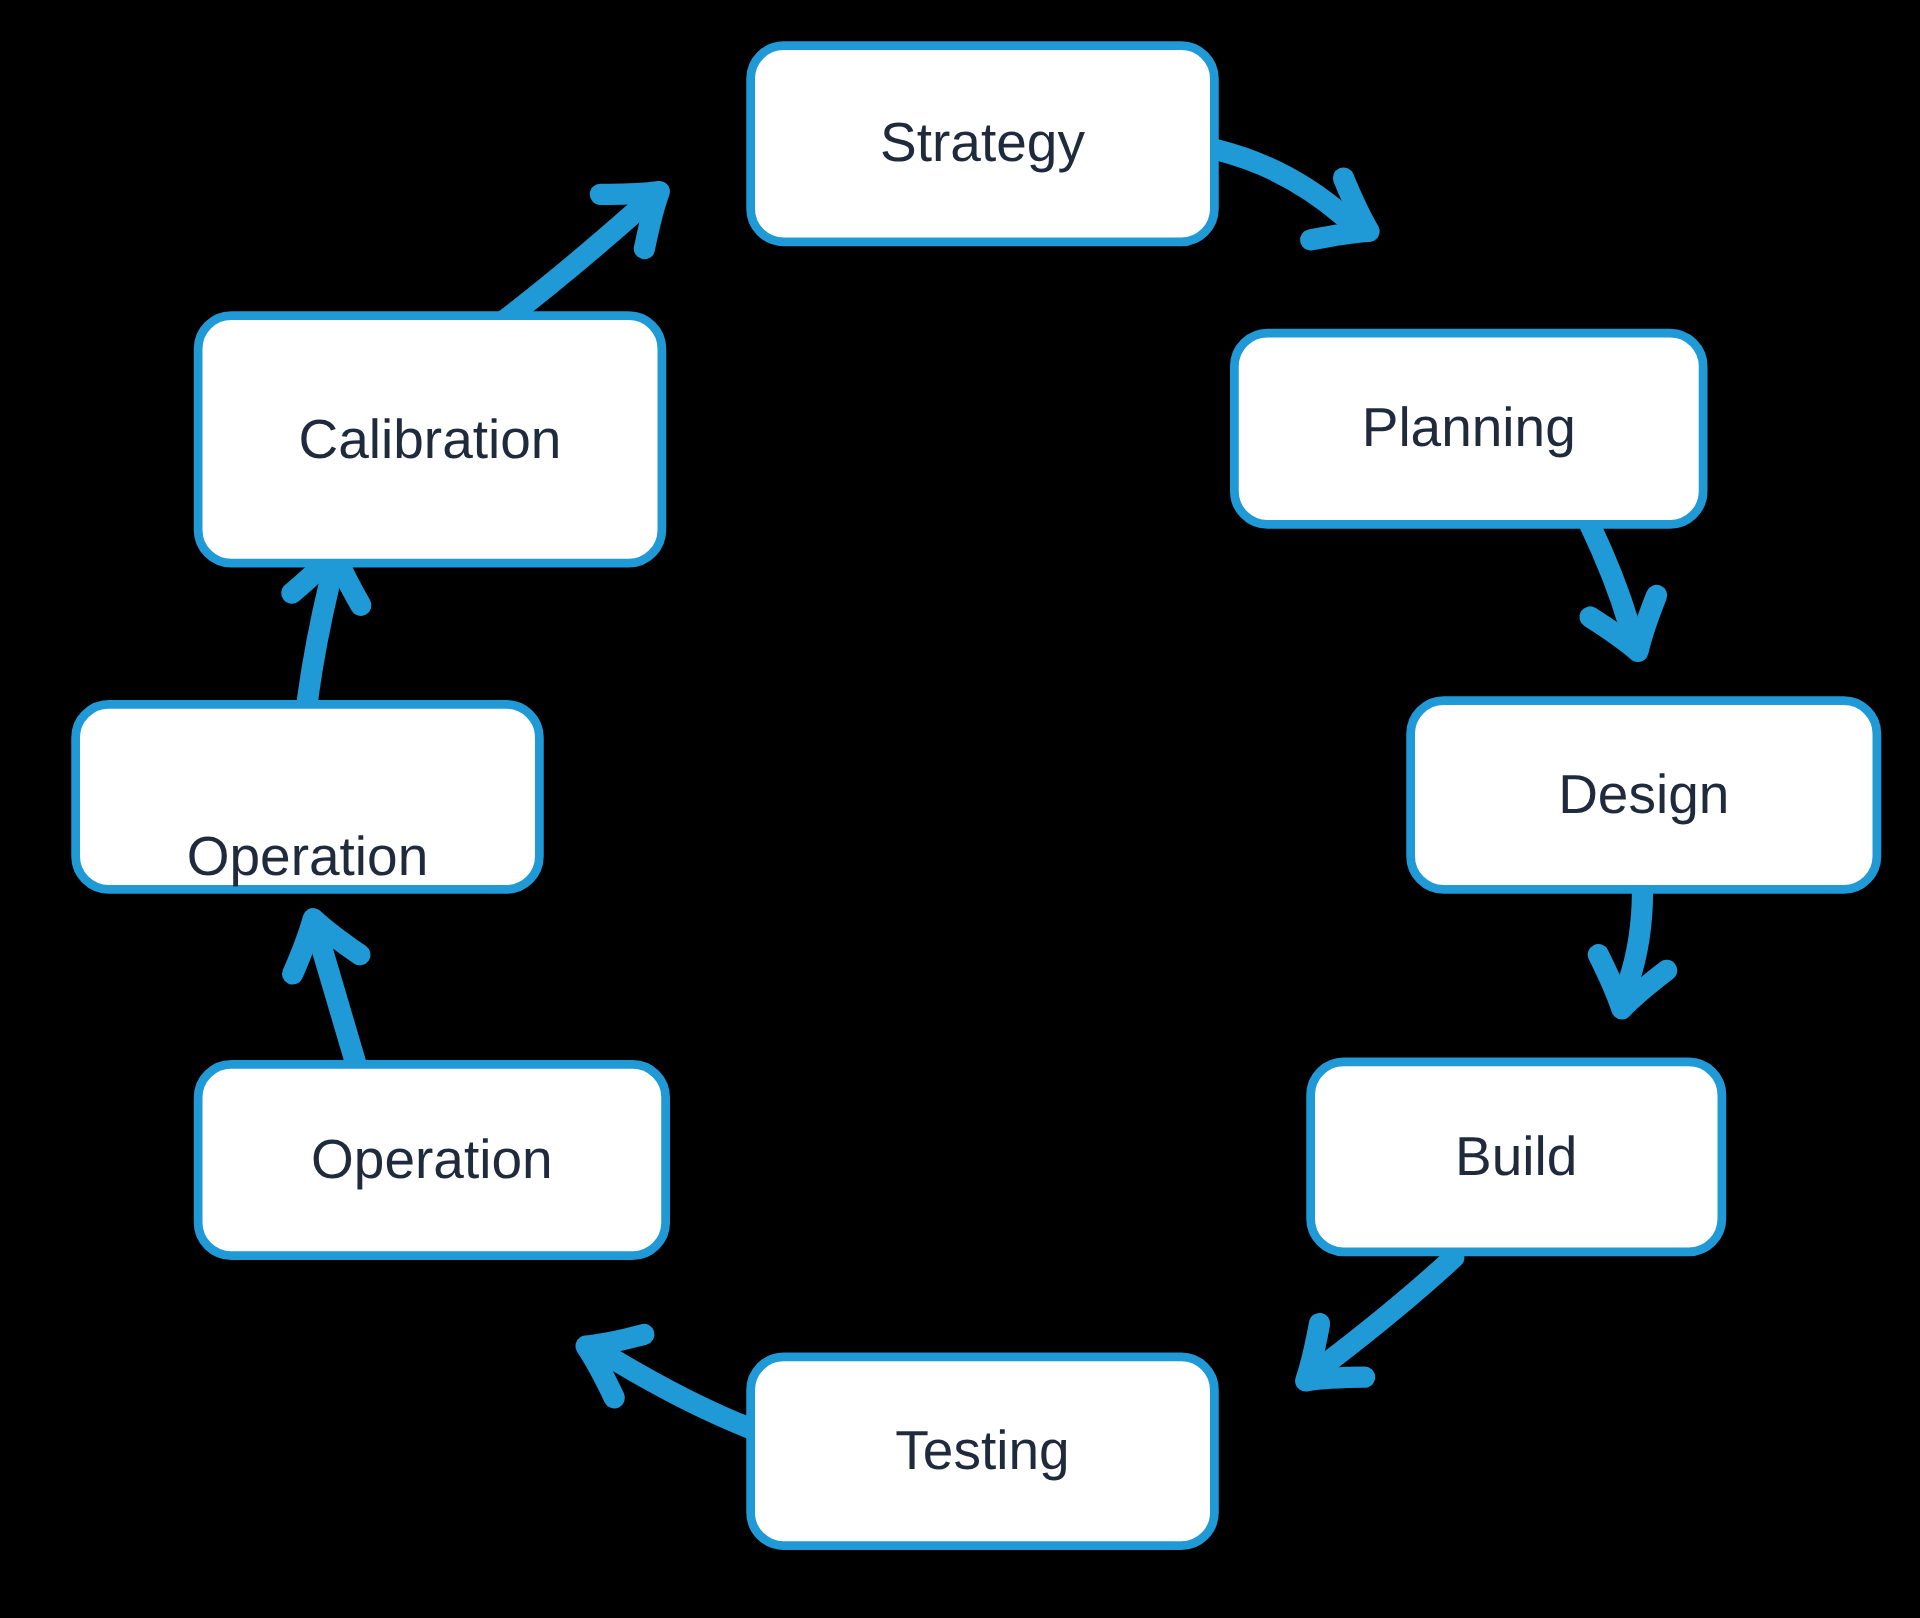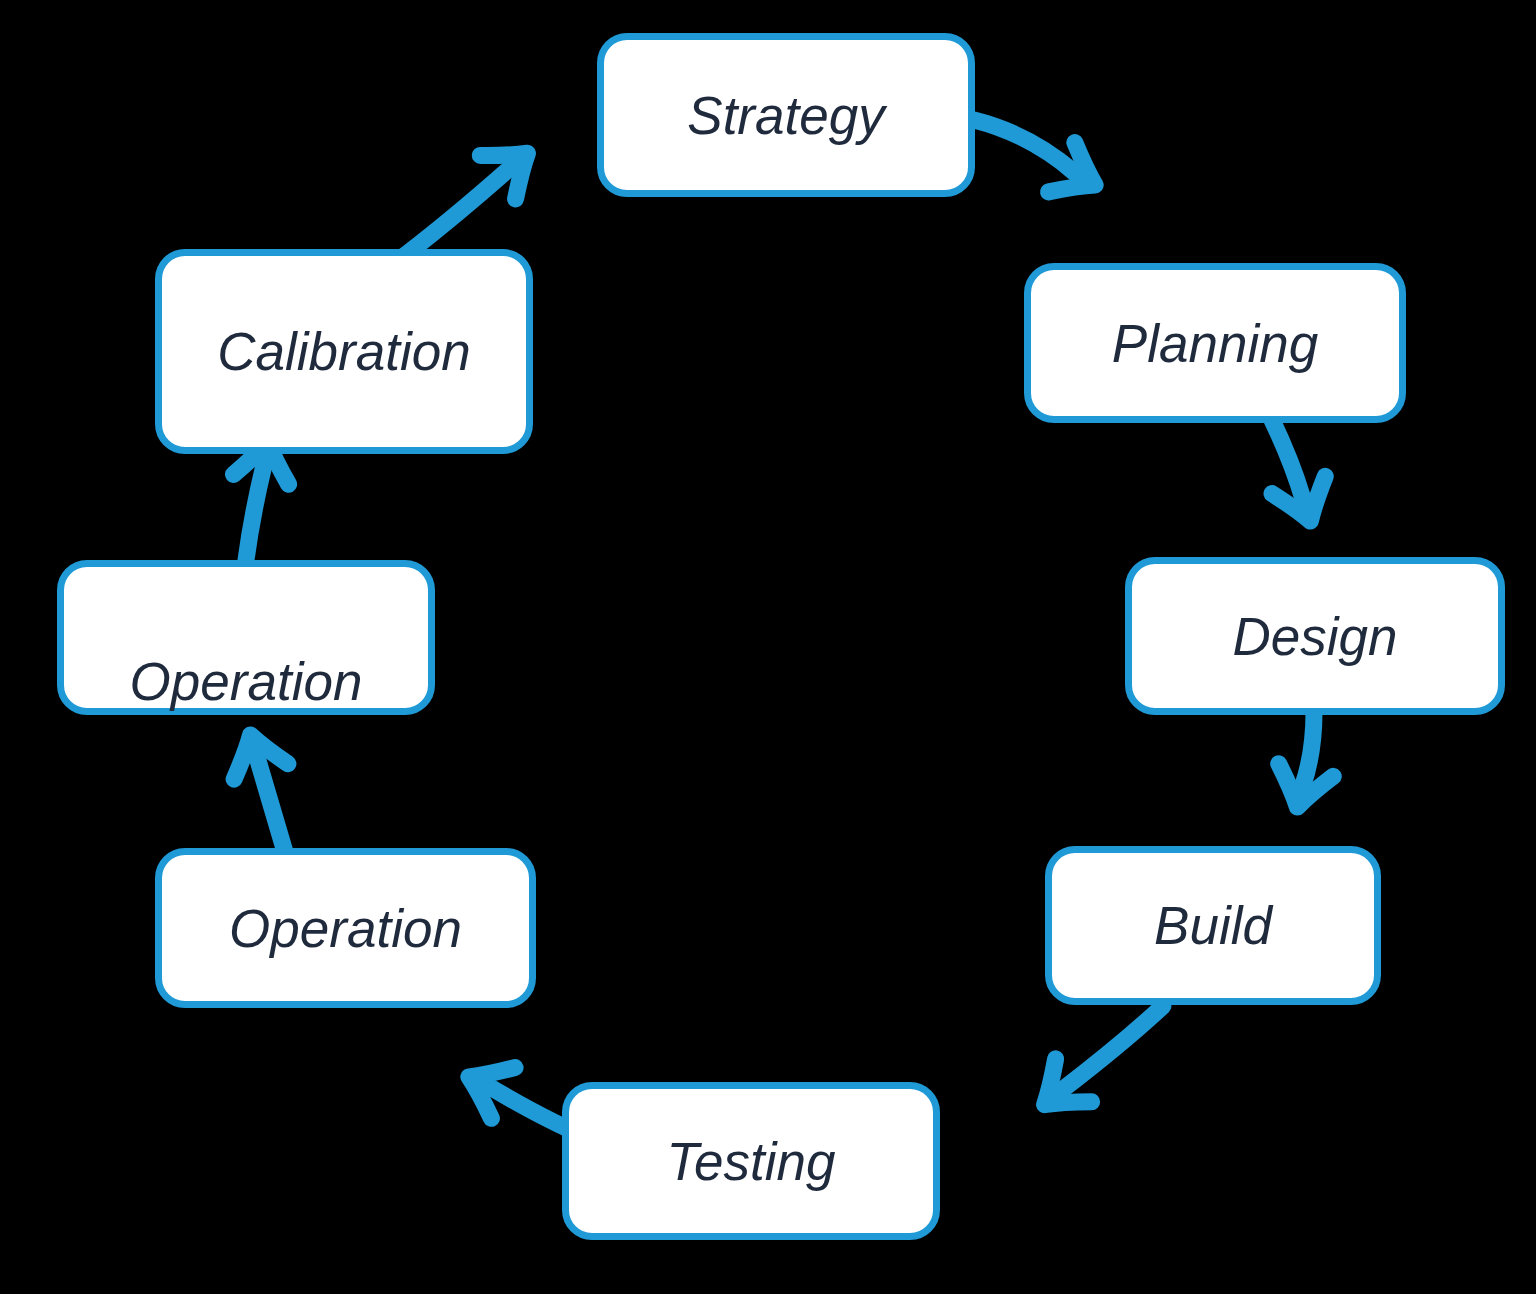--- a/index.html
+++ b/index.html
@@ -34,26 +34,25 @@
   .node {
     position: absolute;
     background: var(--node-fill);
     border: 7px solid var(--accent);
     border-radius: 30px;
     display: flex;
     align-items: center;
     justify-content: center;
   }
   .node-label {
-    font-size: 53px;
+    font-size: 44px;
     font-weight: 400;
     color: var(--text);
     line-height: 1;
     white-space: nowrap;
-    font-style: italic;
   }
 </style>
 </head>
 <body>
 
 <div class="canvas">
 
   <svg class="arrow-layer" viewBox="0 0 1536 1294">
 
     <g>
@@ -110,33 +109,33 @@
       <g transform="translate(529,152) rotate(-39)">
         <path class="head" d="M -40 -28 Q -17 -9 -2 0 Q -17 9 -40 28"></path>
       </g>
     </g>
   </svg>
 
   <div class="node" style="left:597px; top:33px;  width:378px; height:164px;">
     <span class="node-label">Strategy</span>
   </div>
 
-  <div class="node" style="left:1024px; top:263px; width:382px; height:160px;">
+  <div class="node" style="left:984px; top:263px; width:382px; height:160px;">
     <span class="node-label">Planning</span>
   </div>
 
   <div class="node" style="left:1125px; top:557px; width:380px; height:158px;">
     <span class="node-label">Design</span>
   </div>
 
   <div class="node" style="left:1045px; top:846px; width:336px; height:159px;">
     <span class="node-label">Build</span>
   </div>
 
-  <div class="node" style="left:562px; top:1082px; width:378px; height:158px;">
+  <div class="node" style="left:597px; top:1082px; width:378px; height:158px;">
     <span class="node-label">Testing</span>
   </div>
 
   <div class="node" style="left:155px; top:848px; width:381px; height:160px;">
     <span class="node-label">Operation</span>
   </div>
 
   <div class="node" style="left:57px; top:560px; width:378px; height:155px;align-items:flex-end;">
     <span class="node-label">Operation</span>
   </div>

